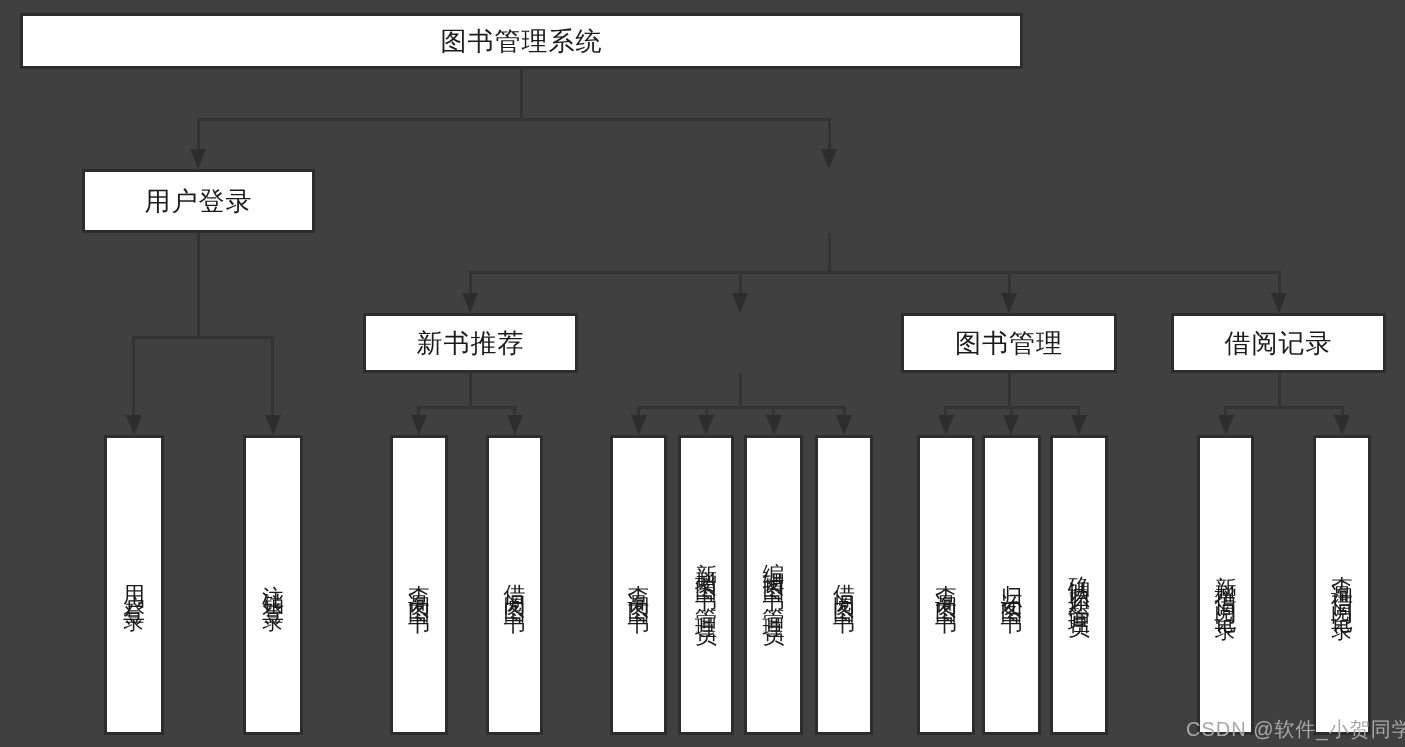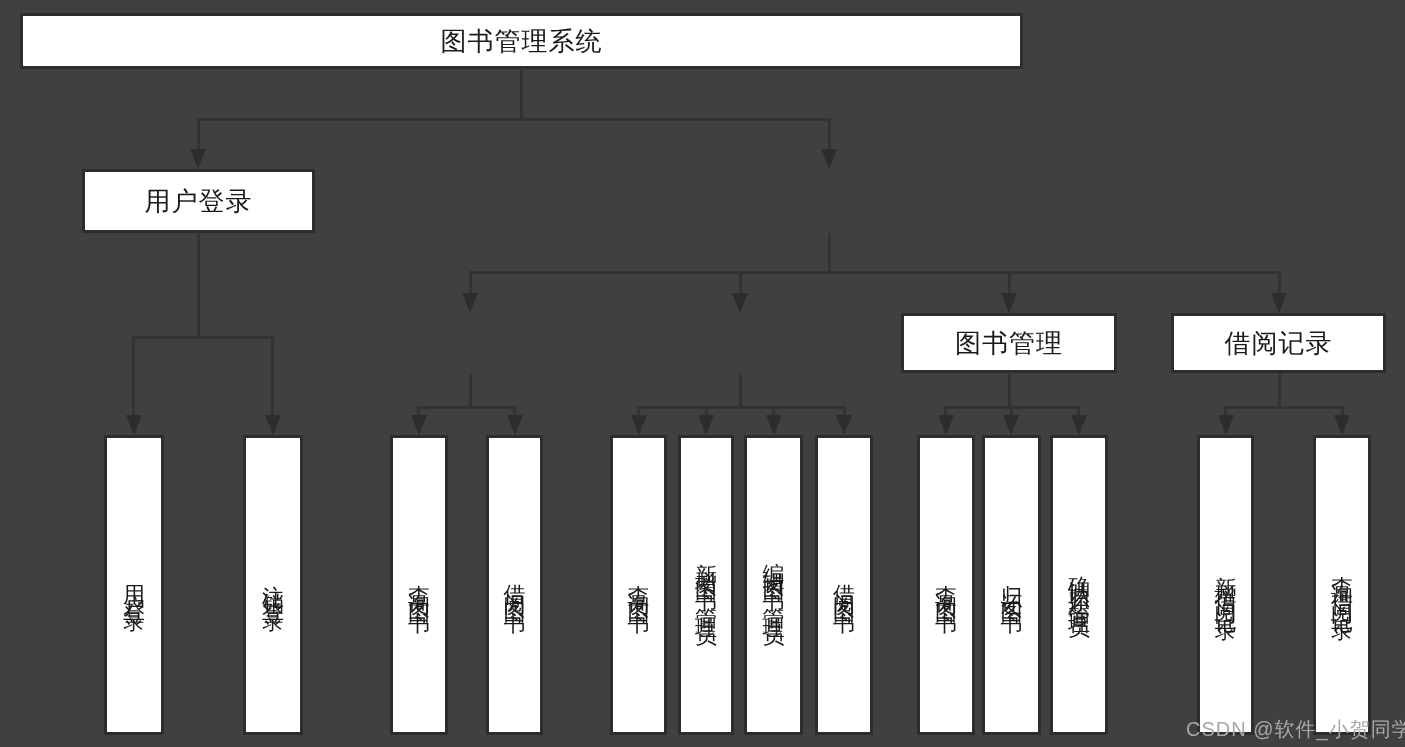--- a/index.html
+++ b/index.html
@@ -63,20 +63,23 @@
   <div class="hline" style="left:469px;top:271px;width:812px;"></div>
   <div class="vline" style="left:469px;top:271px;height:26px;"></div>
   <div class="vline" style="left:739px;top:271px;height:26px;"></div>
   <div class="vline" style="left:1008px;top:271px;height:26px;"></div>
   <div class="vline" style="left:1278px;top:271px;height:26px;"></div>
   <div class="arrow" style="left:462px;top:293px;"></div>
   <div class="arrow" style="left:732px;top:293px;"></div>
   <div class="arrow" style="left:1001px;top:293px;"></div>
   <div class="arrow" style="left:1271px;top:293px;"></div>
 
+  <div class="box" style="left:363px;top:313px;width:215px;height:60px;">
+    <span>新书推荐</span>
+  </div>
   <div class="box" style="left:901px;top:313px;width:216px;height:60px;">
     <span>图书管理</span>
   </div>
   <div class="box" style="left:1171px;top:313px;width:215px;height:60px;">
     <span>借阅记录</span>
   </div>
 
   <div class="vline" style="left:469px;top:373px;height:36px;"></div>
   <div class="hline" style="left:417px;top:406px;width:100px;"></div>
   <div class="vline" style="left:417px;top:406px;height:12px;"></div>

